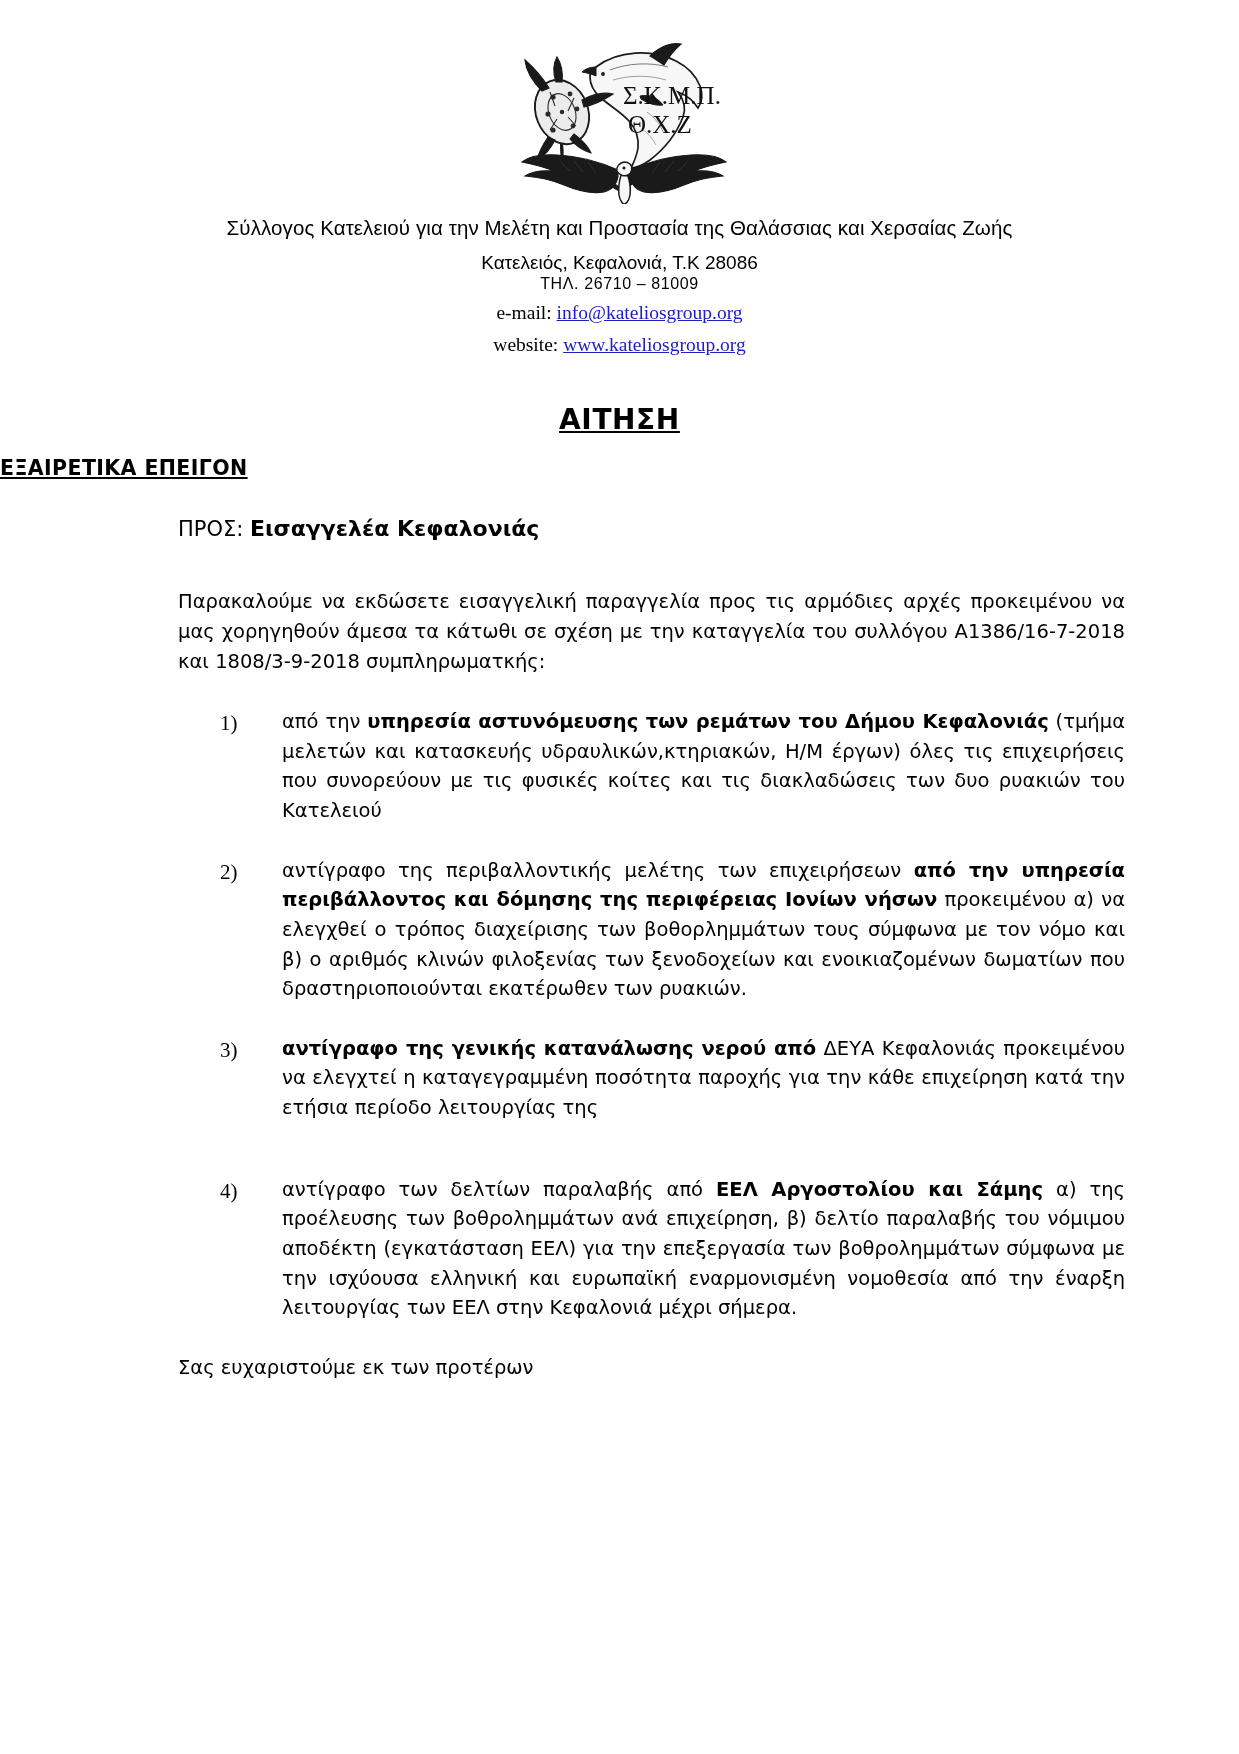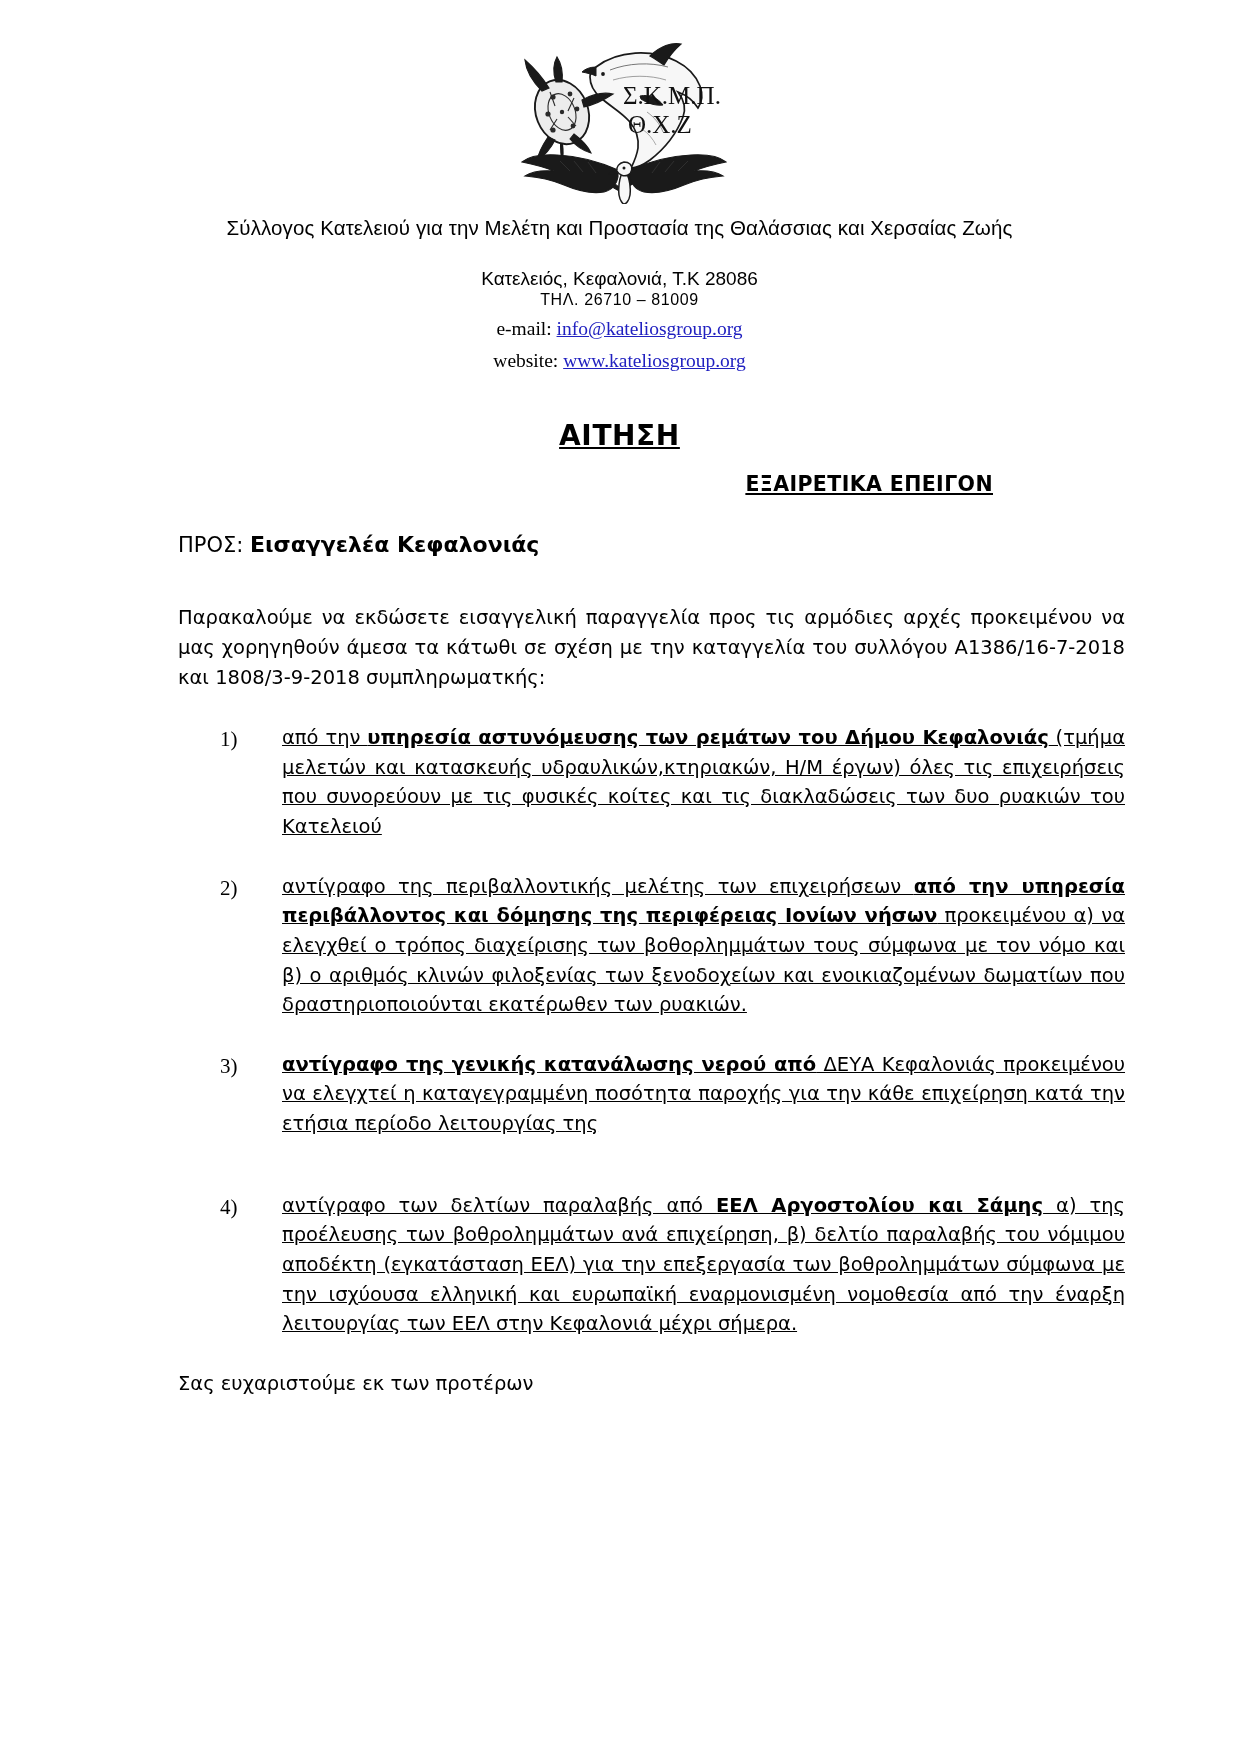--- a/index.html
+++ b/index.html
@@ -41,21 +41,21 @@
     font-family: "Liberation Sans", sans-serif;
     font-size: 20.5px;
     font-weight: 400;
     letter-spacing: 0.1px;
     margin-top: 12px;
     color: #000;
   }
   .org-address {
     font-family: "Liberation Sans", sans-serif;
     font-size: 19px;
-    margin-top: 28px;
+    margin-top: 12px;
   }
   .org-phone {
     font-family: "Liberation Sans", sans-serif;
     font-size: 16px;
     margin-top: 1px;
     letter-spacing: 0.6px;
   }
   .contact-line {
     font-family: "Liberation Serif", "DejaVu Serif", serif;
     font-size: 19.5px;
@@ -90,21 +90,20 @@
     font-size: 28px;
     letter-spacing: 0.6px;
   }
   .title-aitisi span {
     text-decoration: underline;
     text-underline-offset: 2px;
   }
   .title-urgent {
     margin-top: 20px;
     padding-right: 246px;
-    text-align: right;
     font-family: "DejaVu Sans", sans-serif;
     font-weight: bold;
     font-size: 20.5px;
     letter-spacing: 0.4px;
   }
   .title-urgent span {
     text-decoration: underline;
     text-underline-offset: 2px;
   }
 
@@ -147,21 +146,20 @@
     line-height: 1.52;
     padding-top: 1px;
   }
   .item-text {
     flex: 1 1 auto;
     font-family: "DejaVu Sans", sans-serif;
     font-size: 19.5px;
     line-height: 1.52;
     text-align: justify;
     text-justify: inter-word;
-    text-decoration: underline;
   }
   .item-text b { font-weight: bold; }
 
   .gap-large { height: 22px; }
 
   
   .closing {
     margin-top: 18px;
     font-family: "DejaVu Sans", sans-serif;
     font-size: 19.5px;

